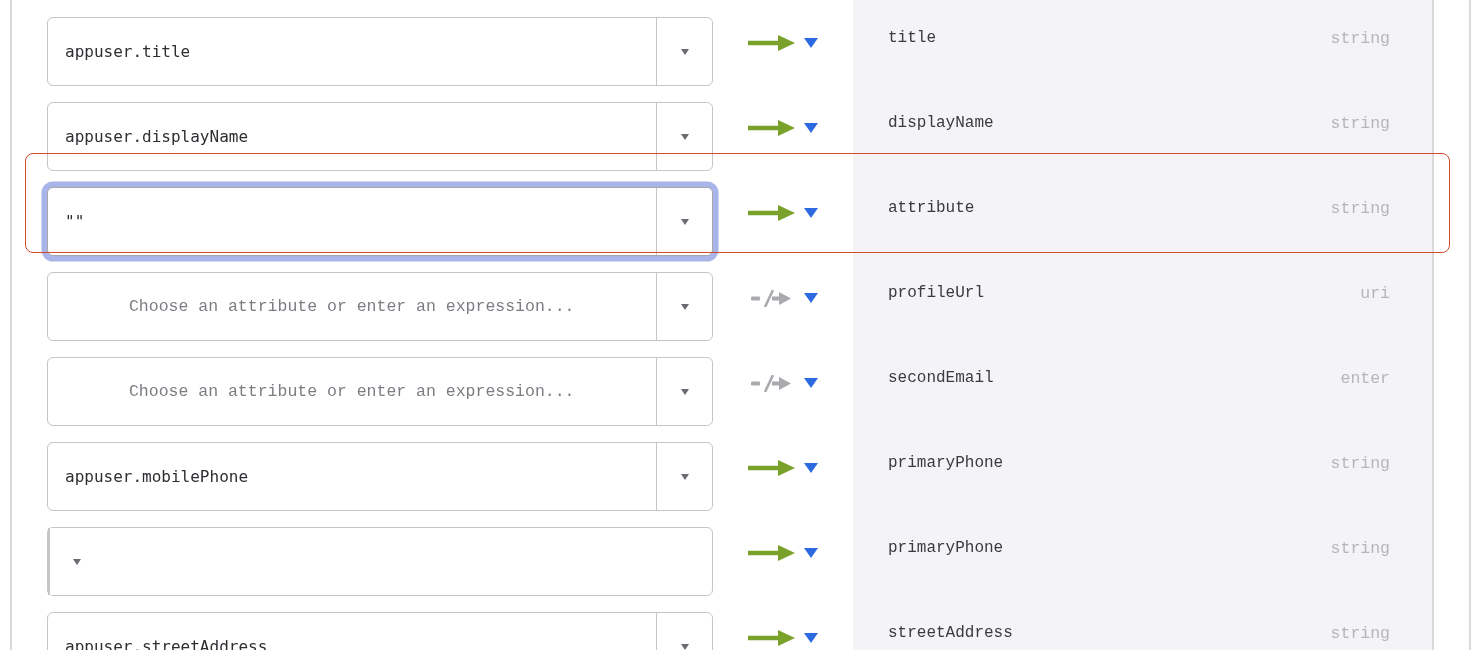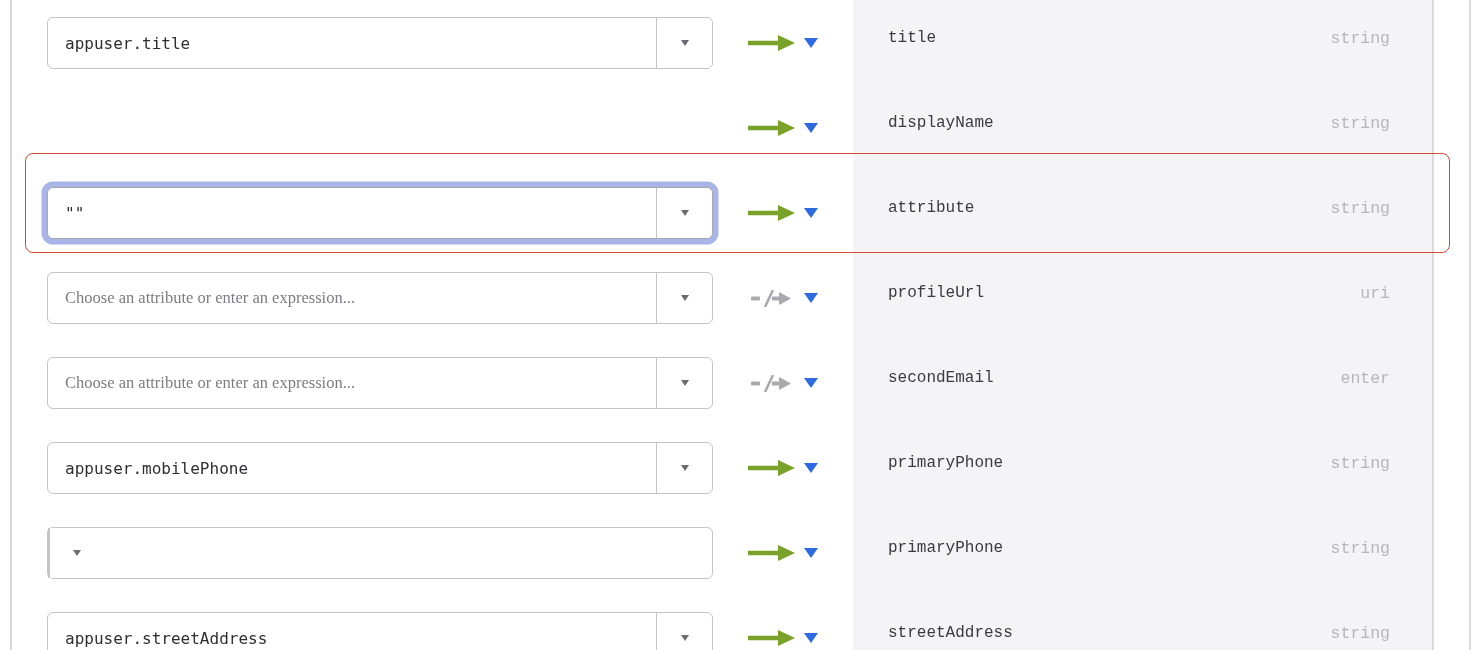--- a/index.html
+++ b/index.html
@@ -27,34 +27,34 @@
   .page-border.left{left:10px;width:2px;}
   .page-border.right{left:1469px;width:2px;}
   .target-panel{
     position:absolute;left:853px;top:0;width:581px;height:650px;
     background:var(--panel-bg);border-right:2px solid var(--panel-border);
     box-sizing:border-box;z-index:1;
   }
   .rows{position:absolute;top:17px;left:0;width:1474px;z-index:2;}
   .row{position:relative;height:52px;margin-bottom:33px;}
   .input-group{
-    position:absolute;left:47px;top:0;width:666px;height:52px;
+    position:absolute;left:47px;top:0;width:666px;height:69px;
     display:flex;align-items:stretch;background:#fff;
     border:1.5px solid var(--input-border);border-radius:6px;box-sizing:border-box;
   }
   .row.focused .input-group{
     box-shadow:0 0 0 5.5px var(--focus-ring);
     border-color:#a8a8ae;
   }
   .combo-input{
     flex:1;min-width:0;border:none;outline:none;background:transparent;
     padding:0 17px;color:var(--value-text);
     font-family:"DejaVu Sans Mono",monospace;font-size:16px;
   }
-  .row.unmapped .combo-input{font-family:Liberation Serif, serif;font-size:16.5px;}
+  .row.unmapped .combo-input{font-family:Liberation Mono, monospace;font-size:16.5px;text-align:center;}
   .combo-input::placeholder{color:var(--placeholder-text);opacity:1;}
   .combo-divider{width:1.5px;background:var(--input-border);}
   .dd-button{
     width:55px;background:#fff;border:none;cursor:pointer;
     display:flex;align-items:center;justify-content:center;
     border-radius:0 6px 6px 0;padding:0;
   }
   .caret{
     width:0;height:0;border-left:4.5px solid transparent;border-right:4.5px solid transparent;
     border-top:6px solid var(--dropdown-caret);
@@ -117,20 +117,27 @@
     </div>
     <div class="expr-dd">
       <span class="expr-triangle"></span>
     </div>
     <span class="attr-name">title</span>
     <span class="attr-type">string</span>
   </div>
 
   <div class="row mapped">
 
+    <div class="input-group">
+      <input class="combo-input" type="text" value="appuser.displayName" placeholder="" style="">
+      <div class="combo-divider"></div>
+      <button class="dd-button">
+        <span class="caret"></span>
+      </button>
+    </div>
     <div class="map-cell">
       <svg class="mapped-icon" width="47" height="16" viewBox="0 0 47 16">
         <rect x="0" y="5.75" width="31" height="4.5" fill="var(--mapped-arrow)"></rect>
         <polygon points="30,0 47,8 30,16" fill="var(--mapped-arrow)"></polygon>
       </svg>
 
     </div>
     <div class="expr-dd">
       <span class="expr-triangle"></span>
     </div>

